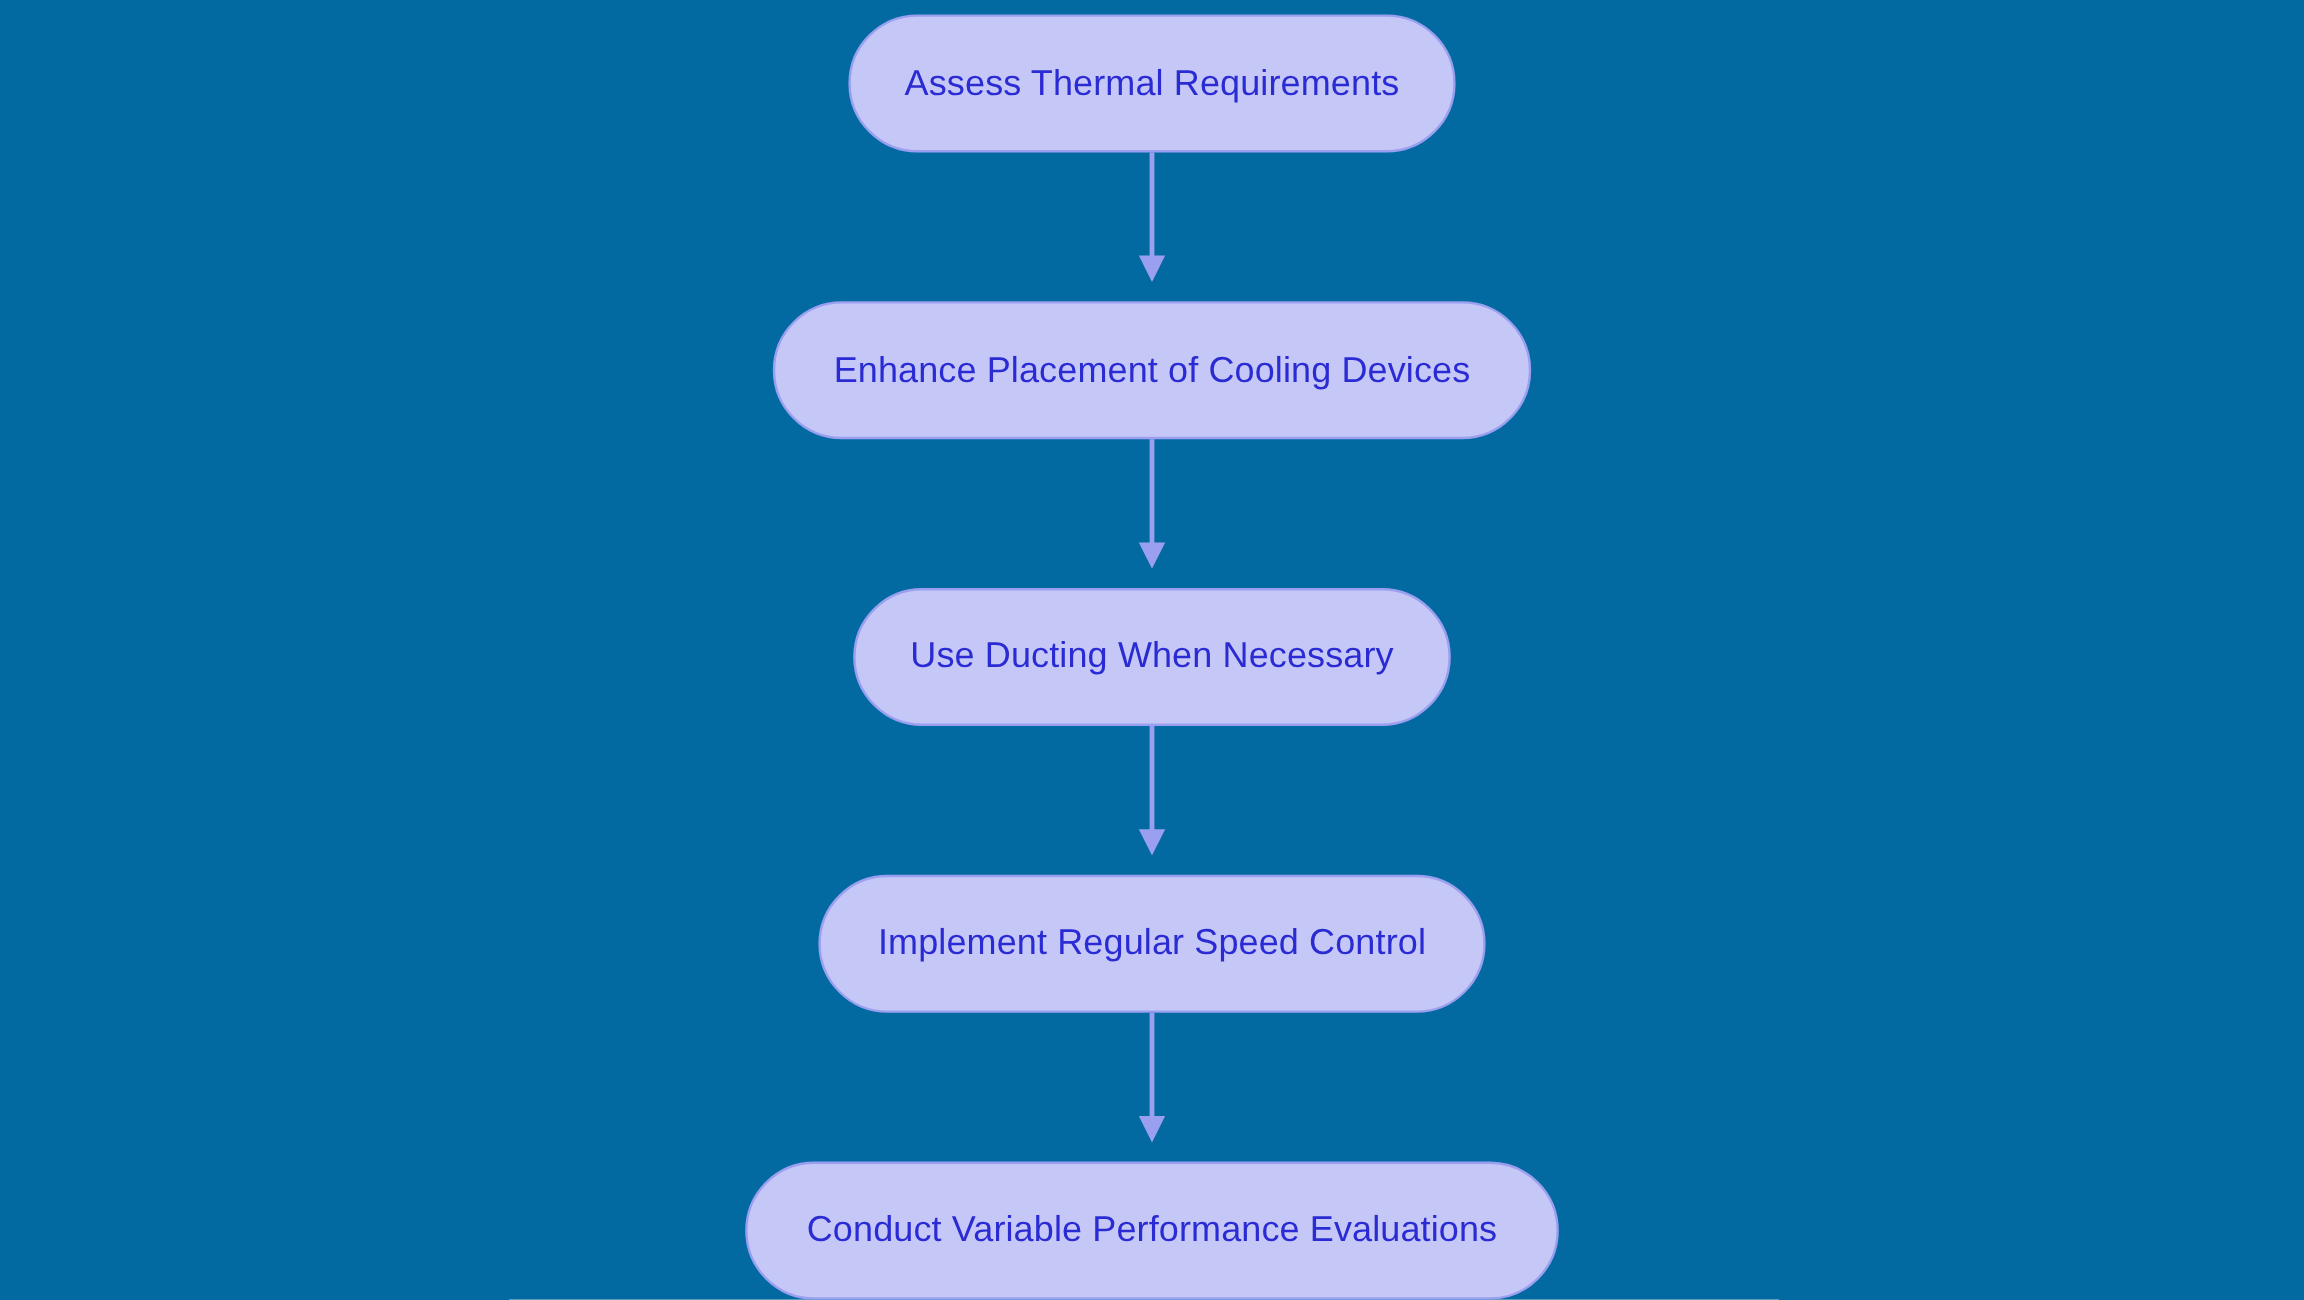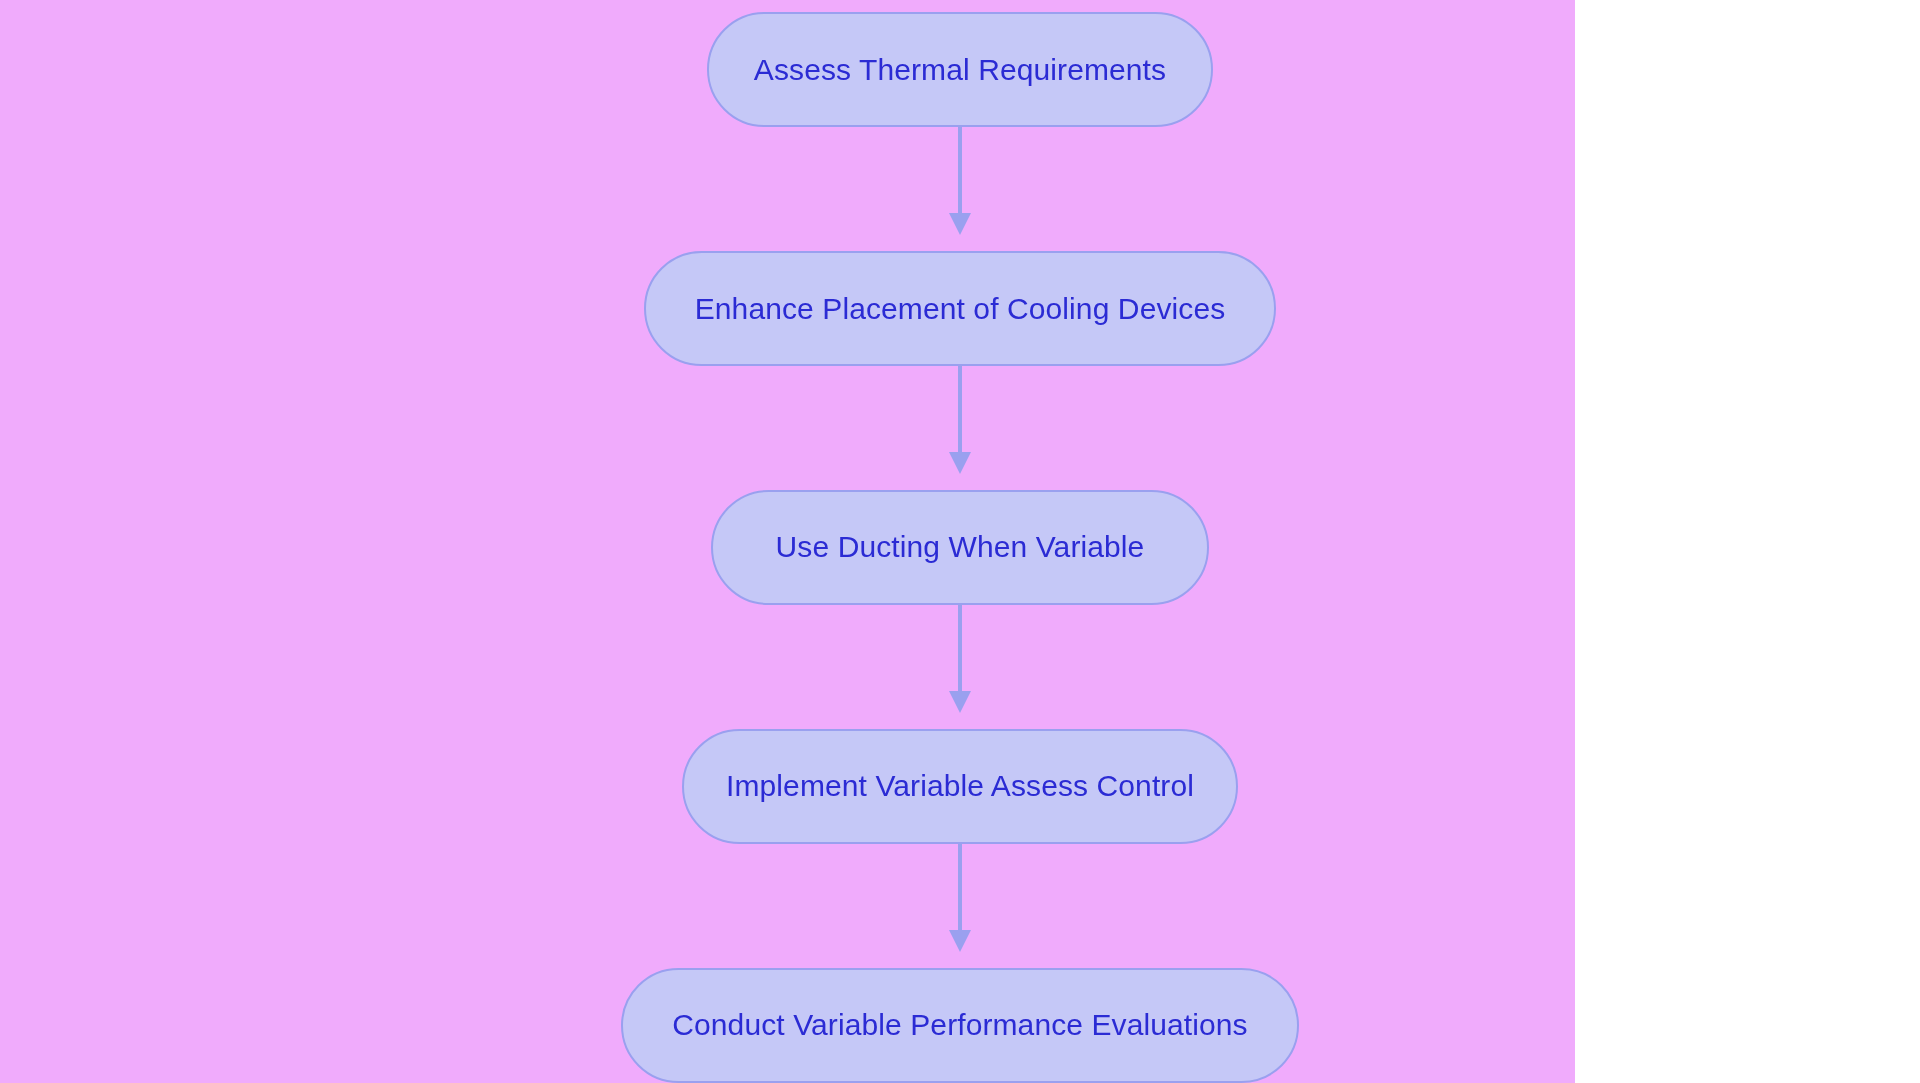--- a/index.html
+++ b/index.html
@@ -8,23 +8,23 @@
     background: #ffffff;
   }
   body {
     width: 1920px;
     height: 1083px;
     font-family: "Liberation Sans", sans-serif;
     overflow: hidden;
   }
   #flowchart {
     position: relative;
-    width: 1575px;
+    width: 1920px;
     height: 1083px;
-    background: #f0abfc;
+    background: #0369a1;
   }
   .flow-column {
     position: absolute;
     left: 0;
     top: 0;
     width: 1920px;
     height: 1083px;
     display: flex;
     flex-direction: column;
     align-items: center;
@@ -99,30 +99,30 @@
     <div class="node node-1">
       <span class="node-label">Enhance Placement of Cooling Devices</span>
     </div>
 
     <div class="connector">
       <div class="connector-line"></div>
       <div class="connector-head"></div>
     </div>
 
     <div class="node node-2">
-      <span class="node-label">Use Ducting When Variable</span>
+      <span class="node-label">Use Ducting When Necessary</span>
     </div>
 
     <div class="connector">
       <div class="connector-line"></div>
       <div class="connector-head"></div>
     </div>
 
     <div class="node node-3">
-      <span class="node-label">Implement Variable Assess Control</span>
+      <span class="node-label">Implement Regular Speed Control</span>
     </div>
 
     <div class="connector">
       <div class="connector-line"></div>
       <div class="connector-head"></div>
     </div>
 
     <div class="node node-4">
       <span class="node-label">Conduct Variable Performance Evaluations</span>
     </div>

